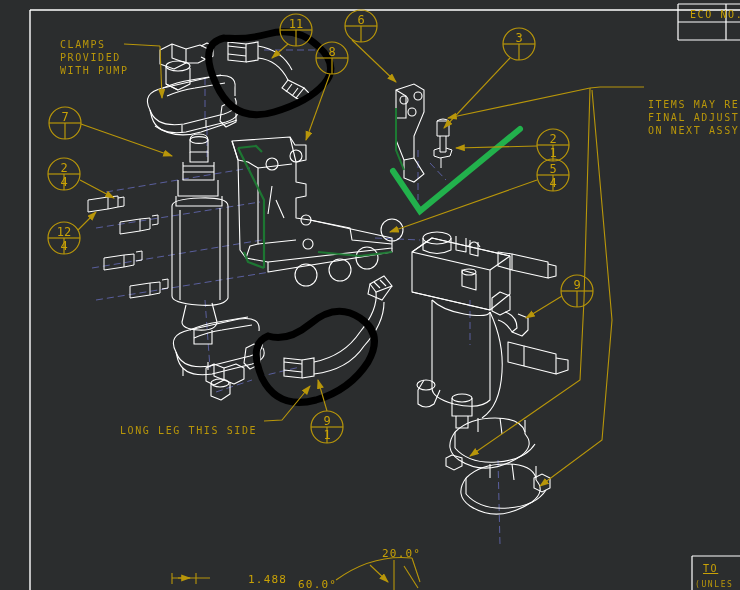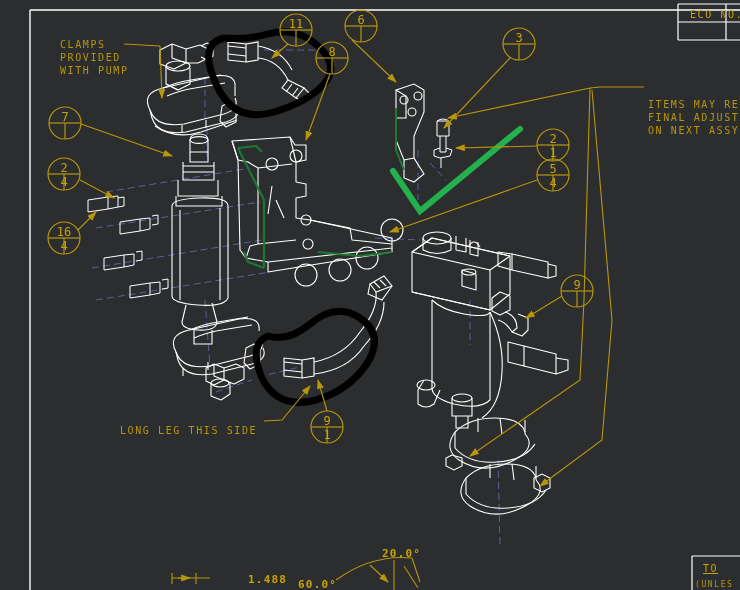--- a/index.html
+++ b/index.html
@@ -2,21 +2,21 @@
 <html><head>
 <meta charset="utf-8">
 <style>
   html,body{margin:0;padding:0;background:#1a1a1a;}
   #stage{position:relative;width:740px;height:590px;background:#2b2d2e;overflow:hidden;
          font-family:"DejaVu Sans Mono","Liberation Mono",monospace;}
   #stage svg{position:absolute;left:0;top:0;}
   .txt{position:absolute;color:#b8960a;font-size:10px;letter-spacing:1.6px;white-space:pre;line-height:13px;}
   .txt.bright{color:#c9a206;}
   .balloon-num{position:absolute;color:#c9a206;font-size:12px;letter-spacing:0px;white-space:pre;text-align:center;}
-  .dimtxt{position:absolute;color:#c9a206;font-size:11px;letter-spacing:1.2px;white-space:pre;font-weight:bold;}
+  .dimtxt{position:absolute;color:#c9a206;font-size:11px;letter-spacing:1.2px;white-space:pre;}
 </style>
 </head>
 <body>
 
 <div id="stage">
 
   <svg width="740" height="590">
     <defs>
       <marker id="arr" markerWidth="9" markerHeight="9" refX="8" refY="3.2" orient="auto">
         <path d="M0,0 L9,3.2 L0,6.4 z" fill="#b8960a"></path>
@@ -340,21 +340,21 @@
         <circle cx="327" cy="427" r="16"></circle>
         <path d="M311,427 L343,427"></path>
         <path d="M327,427 L327,443"></path>
       </g>
   </svg>
 
   <div id="balloon-labels">
       <div class="balloon-num" style="left: 49px; top: 110px; width: 32px;">7</div>
       <div class="balloon-num" style="left: 48px; top: 161px; width: 32px;">2</div>
       <div class="balloon-num" style="left: 48px; top: 175px; width: 32px;">4</div>
-      <div class="balloon-num" style="left: 48px; top: 225px; width: 32px;">16</div>
+      <div class="balloon-num" style="left: 48px; top: 225px; width: 32px;">12</div>
       <div class="balloon-num" style="left: 48px; top: 239px; width: 32px;">4</div>
       <div class="balloon-num" style="left: 280px; top: 17px; width: 32px;">11</div>
       <div class="balloon-num" style="left: 316px; top: 45px; width: 32px;">8</div>
       <div class="balloon-num" style="left: 345px; top: 13px; width: 32px;">6</div>
       <div class="balloon-num" style="left: 503px; top: 31px; width: 32px;">3</div>
       <div class="balloon-num" style="left: 537px; top: 132px; width: 32px;">2</div>
       <div class="balloon-num" style="left: 537px; top: 146px; width: 32px;">1</div>
       <div class="balloon-num" style="left: 537px; top: 162px; width: 32px;">5</div>
       <div class="balloon-num" style="left: 537px; top: 176px; width: 32px;">4</div>
       <div class="balloon-num" style="left: 561px; top: 278px; width: 32px;">9</div>

